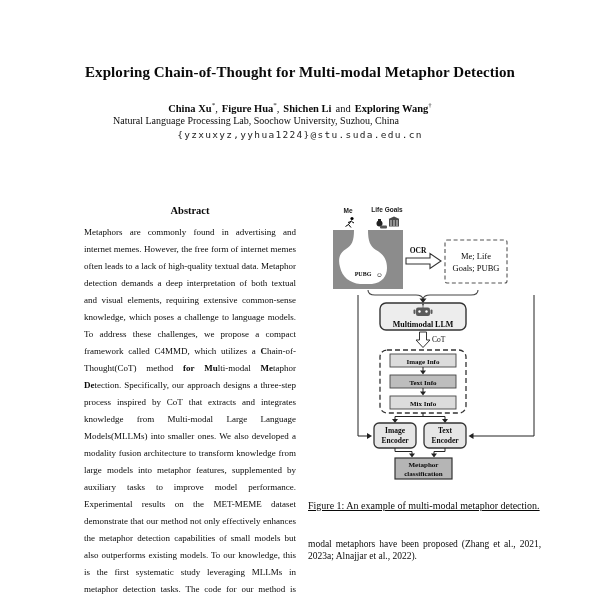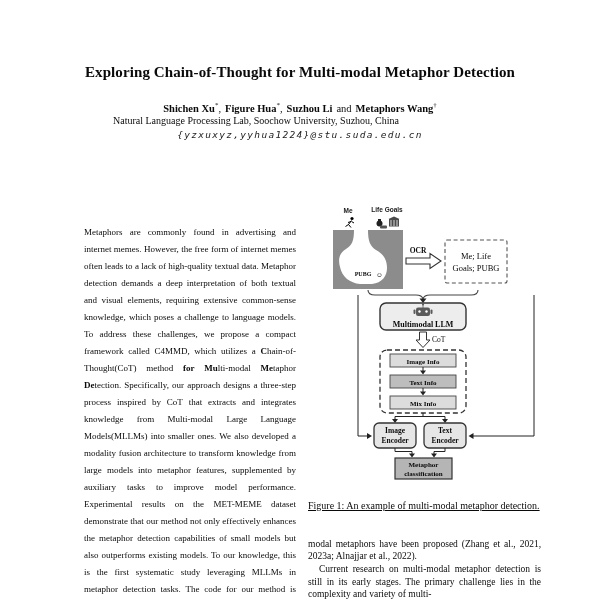--- a/index.html
+++ b/index.html
@@ -7,21 +7,21 @@
         font-family:"Liberation Serif",serif;color:#0a0a0a;}
   .title{position:absolute;top:64px;left:0;width:600px;text-align:center;
          font-size:15px;font-weight:bold;letter-spacing:.1px;}
   .authors{position:absolute;top:101px;left:0;width:600px;text-align:center;font-size:10.5px;}
   .authors .nm{font-weight:bold;}
   .authors sup{font-size:7px;}
   .sep{margin-right:4px;}
   .and{margin:16px 4px;}
   .affil{position:absolute;top:115px;left:0;width:512px;text-align:center;font-size:10px;}
   .email{position:absolute;left:0;width:600px;text-align:center;
-         font-family:"DejaVu Sans Mono",monospace;font-size:9.5px;letter-spacing:1.3px;color:#1c1c1c;font-style:italic;}
+         font-family:"DejaVu Sans Mono",monospace;font-size:9.5px;letter-spacing:1.3px;color:#1c1c1c;}
   .email1{top:129px;} .email2{top:142px;}
   .abs-head{position:absolute;top:205px;left:84px;width:212px;text-align:center;
             font-weight:bold;font-size:10.5px;}
   .abs-body{position:absolute;top:224px;left:84px;width:212px;font-size:9px;
             line-height:17px;text-align:justify;}
   .abs-body .b{font-weight:bold;}
   .mono{font-family:"DejaVu Sans Mono",monospace;font-size:8.4px;word-break:break-all;color:#111;text-decoration:none;}
   .intro{position:absolute;top:587px;left:74px;font-size:11px;font-weight:bold;margin-top:48px;}
   .intro .n{margin-right:13px;}
   .fig{position:absolute;left:306px;top:200px;}
@@ -35,25 +35,26 @@
   svg text.lbl{font-weight:bold;}
   svg text.memelbl{font-family:"Liberation Sans",sans-serif;font-weight:bold;fill:#1a1a1a;}
 </style>
 </head>
 <body>
 
 <div class="page">
 
   <div class="title">Exploring Chain-of-Thought for Multi-modal Metaphor Detection</div>
 
-  <div class="authors"><span class="nm">Shichen Xu</span><sup>*</sup><span class="sep">,</span><span class="nm">Figure Hua</span><sup>*</sup><span class="sep">,</span><span class="nm">Suzhou Li</span><span class="and">and</span><span class="nm">Metaphors Wang</span><sup>†</sup></div>
+  <div class="authors"><span class="nm">China Xu</span><sup>*</sup><span class="sep">,</span><span class="nm">Figure Hua</span><sup>*</sup><span class="sep">,</span><span class="nm">Shichen Li</span><span class="and">and</span><span class="nm">Exploring Wang</span><sup>†</sup></div>
 
   <div class="affil">Natural Language Processing Lab, Soochow University, Suzhou, China</div>
   <div class="email email1">{yzxuxyz,yyhua1224}@stu.suda.edu.cn</div>
 
+  <div class="abs-head">Abstract</div>
   <div class="abs-body"><span>Metaphors are commonly found in advertising and internet memes. However, the free form of internet memes often leads to a lack of high-quality textual data. Metaphor detection demands a deep interpretation of both textual and visual elements, requiring extensive common-sense knowledge, which poses a challenge to language models. To address these challenges, we propose a compact framework called C4MMD, which utilizes a </span><span class="b">C</span><span>hain-of-Thought(CoT) method </span><span class="b">for</span><span> </span><span class="b">Mu</span><span>lti-modal </span><span class="b">Me</span><span>taphor </span><span class="b">De</span><span>tection. Specifically, our approach designs a three-step process inspired by CoT that extracts and integrates knowledge from Multi-modal Large Language Models(MLLMs) into smaller ones. We also developed a modality fusion architecture to transform knowledge from large models into metaphor features, supplemented by auxiliary tasks to improve model performance. Experimental results on the MET-MEME dataset demonstrate that our method not only effectively enhances the metaphor detection capabilities of small models but also outperforms existing models. To our knowledge, this is the first systematic study leveraging MLLMs in metaphor detection tasks. The code for our method is publicly available at </span><a class="mono">https://github.com/xyz189411yt/C4MMD</a><span>.</span></div>
 
   <div class="intro">
     <span class="n">1</span><span>Introduction</span>
   </div>
 
   <svg class="fig" width="236" height="280" viewBox="0 0 236 280">
 
     <g>
       <rect x="27" y="4" width="70" height="85" fill="#ffffff"></rect>
@@ -138,16 +139,15 @@
     <path d="M125,253.5 L131,253.5 L128,257.5 Z" fill="#222"></path>
     <rect x="89" y="258" width="57" height="21" stroke="#333" stroke-width="1.2" fill="#b5b5b5"></rect>
     <text class="lbl" x="117.5" y="266.5" font-size="7" text-anchor="middle">Metaphor</text>
     <text class="lbl" x="117.5" y="275.5" font-size="7" text-anchor="middle">classification</text>
   </svg>
 
   <div class="caption">Figure 1: An example of multi-modal metaphor detection.</div>
 
   <div class="rcol">
     <p>modal metaphors have been proposed (Zhang et al., 2021, 2023a; Alnajjar et al., 2022).</p>
-    <p class="indent">Current research on multi-modal metaphor detection is still in its early stages. The primary challenge lies in the complexity and variety of multi-</p>
   </div>
 
 </div>
 
 </body></html>

